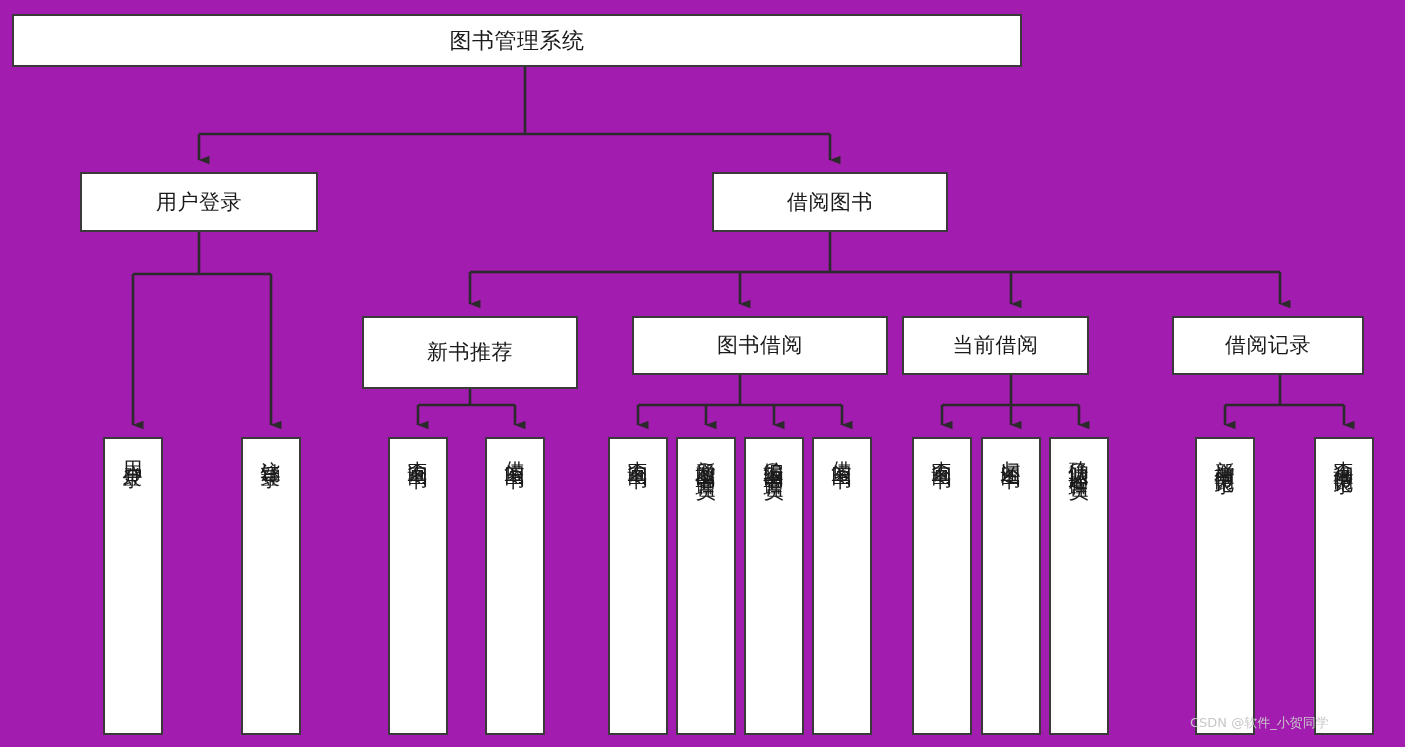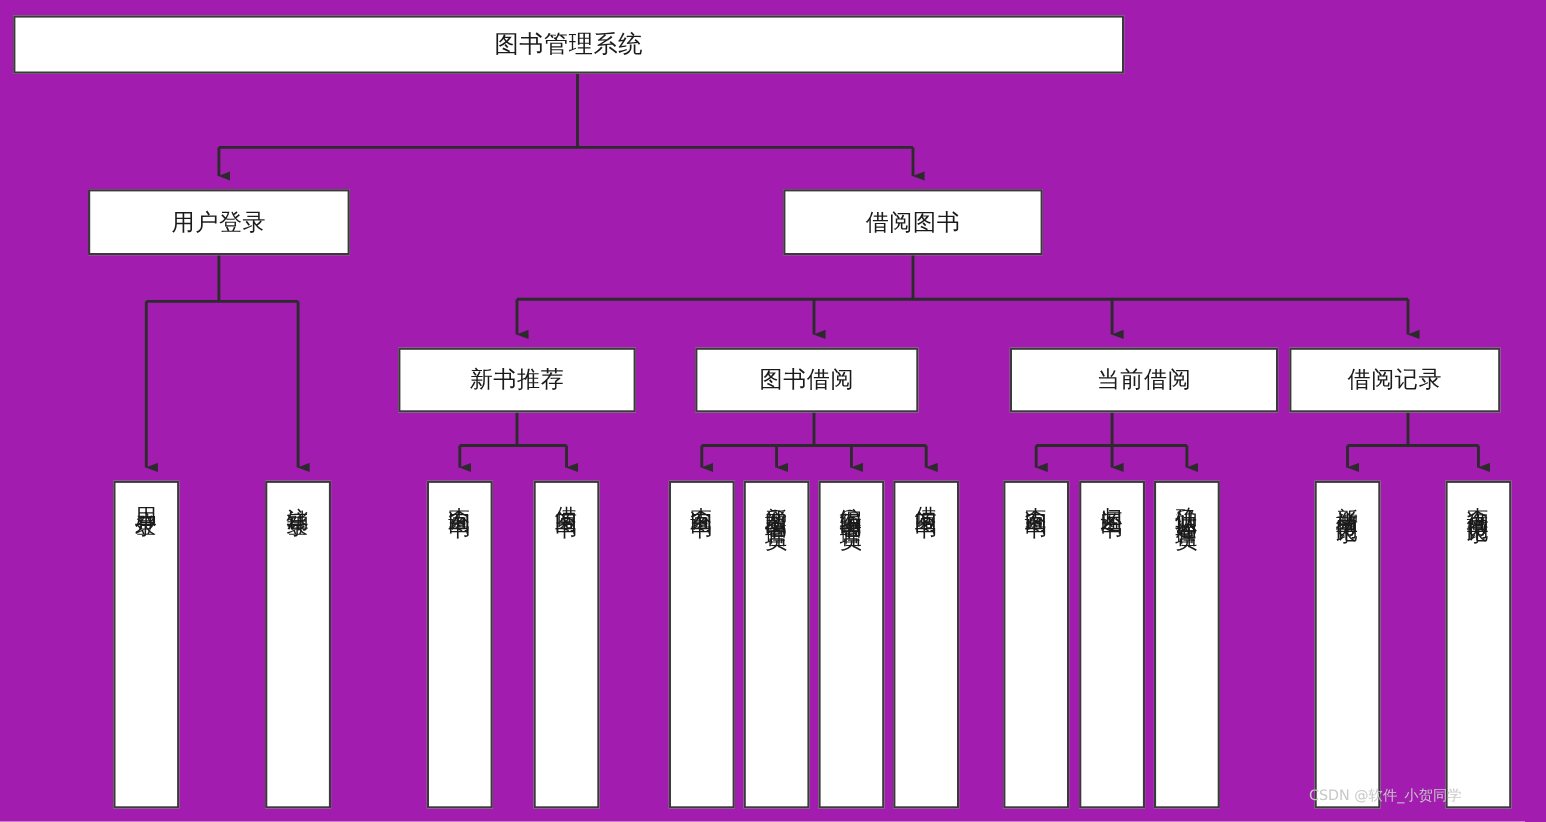--- a/index.html
+++ b/index.html
@@ -135,27 +135,27 @@
     <span class="node-label">图书管理系统</span>
   </div>
 
   <div class="node horiz" style="left:80px; top:172px; width:238px; height:60px;">
     <span class="node-label">用户登录</span>
   </div>
   <div class="node horiz" style="left:712px; top:172px; width:236px; height:60px;">
     <span class="node-label">借阅图书</span>
   </div>
 
-  <div class="node horiz" style="left:362px; top:316px; width:216px; height:59px;">
+  <div class="node horiz" style="left:362px; top:316px; width:216px; height:73px;">
     <span class="node-label">新书推荐</span>
   </div>
-  <div class="node horiz" style="left:632px; top:316px; width:203px; height:59px;">
+  <div class="node horiz" style="left:632px; top:316px; width:256px; height:59px;">
     <span class="node-label">图书借阅</span>
   </div>
-  <div class="node horiz" style="left:902px; top:316px; width:244px; height:59px;margin-left:16px;">
+  <div class="node horiz" style="left:902px; top:316px; width:187px; height:59px;">
     <span class="node-label">当前借阅</span>
   </div>
   <div class="node horiz" style="left:1172px; top:316px; width:192px; height:59px;">
     <span class="node-label">借阅记录</span>
   </div>
 
   <div class="node vert" style="left:103px; top:437px; width:60px; height:298px;">
     <span class="node-label">用户登录</span>
   </div>
   <div class="node vert" style="left:241px; top:437px; width:60px; height:298px;">

